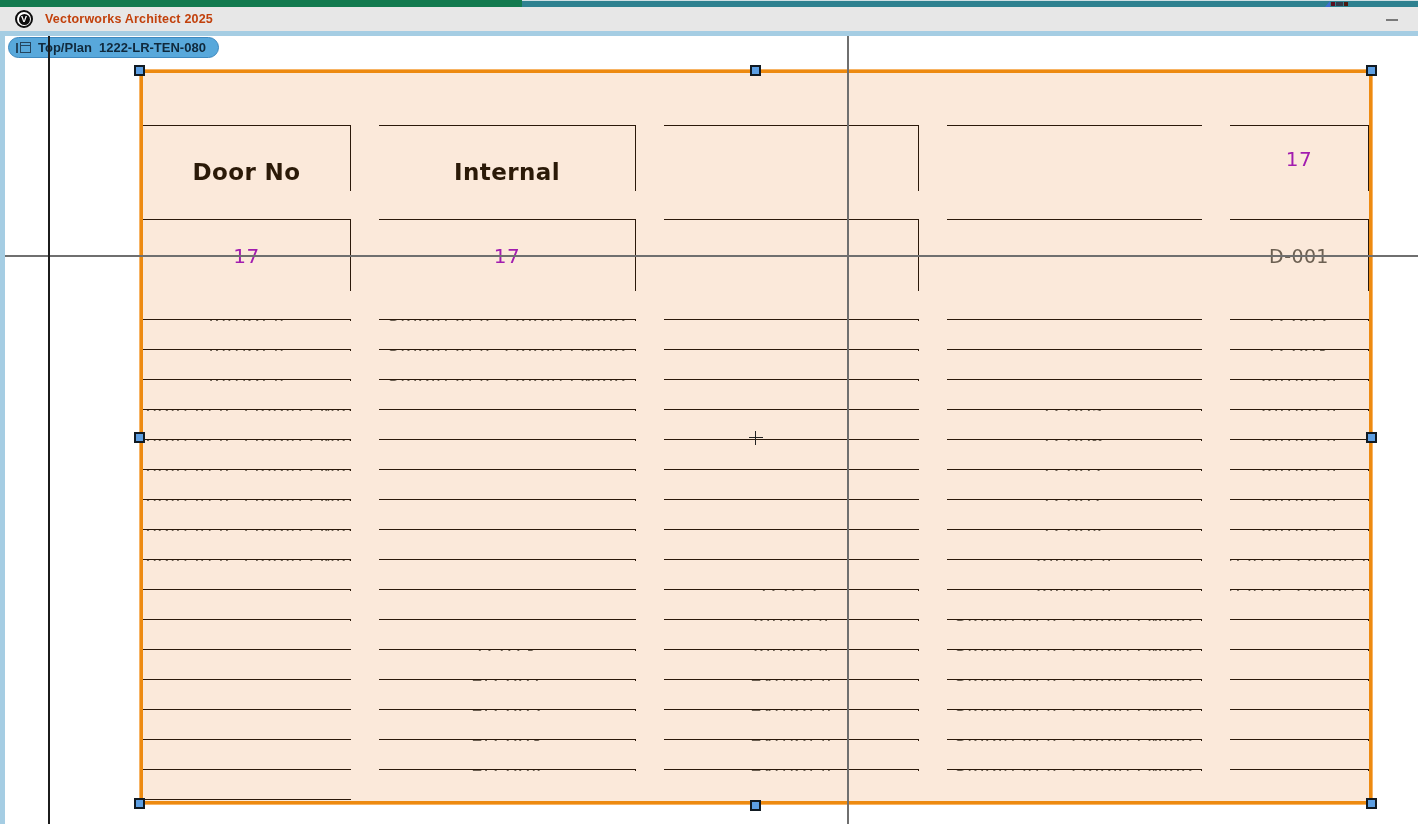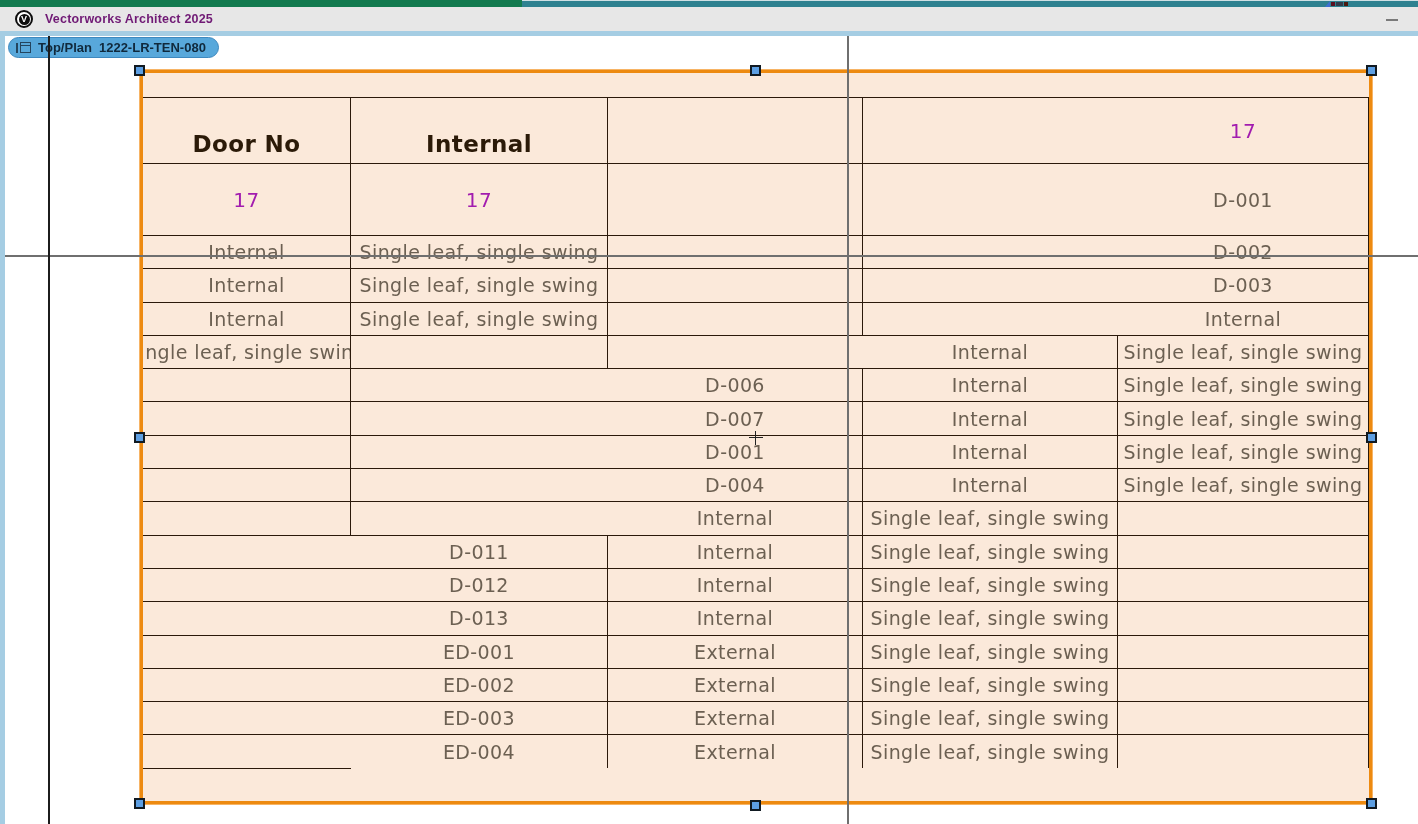--- a/index.html
+++ b/index.html
@@ -16,21 +16,21 @@
   .peek-icon .dotA { width:4px; height:4px; background:#5a1020; }
   .peek-icon .dotB { width:7px; height:4px; background:#333a4a; }
   .peek-icon .dotC { width:4px; height:4px; background:#4a1a10; }
 
   .titlebar { position:absolute; left:0; top:7px; width:1418px; height:24px; background:#E7E7E7;
               display:flex; align-items:center; z-index:10; }
   .vw-logo { width:18px; height:18px; margin-left:15px; border-radius:50%; background:#fff;
              border:2px solid #0d0d0d; display:flex; align-items:center; justify-content:center; }
   .vw-logo .inner { width:11px; height:11px; border-radius:50%; background:#0d0d0d; color:#fff;
                     font-size:9px; font-weight:bold; line-height:11px; text-align:center; }
-  .app-title { margin-left:12px; font-size:12.5px; font-weight:600; color:#701a75; letter-spacing:.2px; }
+  .app-title { margin-left:12px; font-size:12.5px; font-weight:600; color:#c2410c; letter-spacing:.2px; }
   .min-btn { position:absolute; right:18px; top:10px; width:14px; height:5px; cursor:default; }
   .min-btn .dash { width:12px; height:2px; background:#7a7a7a; margin-top:2px; }
 
   .frame-top  { position:absolute; left:0; top:31px; width:1418px; height:5px; background:#A5CDE3; z-index:9; }
   .frame-left { position:absolute; left:0; top:36px; width:5px;  height:788px; background:#A5CDE3; z-index:9; }
 
   
   .canvas { position:absolute; left:5px; top:36px; width:1413px; height:788px; background:#ffffff; }
 
   .vline-black { position:absolute; left:48px; top:36px; width:2px; height:788px; background:#1c1c1c; z-index:6; }
@@ -47,21 +47,21 @@
   .pill-icon .pane { width:11px; height:11px; border:1.5px solid #24455f; background:transparent; position:relative; }
   .pill-icon .pane::before { content:""; position:absolute; left:0; right:0; top:1.5px; height:1.5px; background:#24455f; }
 
   
   .ws-table { position:absolute; left:140px; top:70px; width:1232px; height:734px;
               background:#FBE9DA; border:3px solid #ED8A10; z-index:2;
               box-shadow:0 0 0 1px rgba(246,167,74,.85); }
   .ws-grid { display:grid; width:100%; height:100%;
              grid-template-columns:208px 257px 255px 255px 1fr;
              grid-template-rows:24px 66px 72px repeat(17, 1fr);
-             font-family:"DejaVu Sans", sans-serif; }
+             font-family:"DejaVu Sans", sans-serif;gap:28px; }
   .cell { display:flex; align-items:center; justify-content:center; overflow:hidden; }
   .cell.cr { border-right:1px solid #2B190A; }
   .cell.ct { border-top:1px solid #2B190A; }
   .band { grid-column:1 / -1; }
   .hcell { align-items:flex-end; padding-bottom:6px; font-size:23px; font-weight:bold;
            color:#2B1A08; letter-spacing:.4px; }
   .ccell { font-size:20px; color:#a21caf; letter-spacing:.5px; }
   .dcell { font-size:19px; color:#6C6052; letter-spacing:.4px; white-space:nowrap; }
 
   
@@ -147,20 +147,21 @@
     <div class="cell dcell cr ct">Internal</div>
     <div class="cell dcell cr ct">Single leaf, single swing</div>
     <div class="cell dcell cr ct"></div>
     <div class="cell dcell ct"></div>
 
     <div class="cell dcell cr ct">Internal</div>
     <div class="cell dcell cr ct">Single leaf, single swing</div>
     <div class="cell dcell cr ct"></div>
     <div class="cell dcell ct"></div>
 
+    <div class="cell dcell cr ct">D-005</div>
     <div class="cell dcell cr ct">Internal</div>
     <div class="cell dcell cr ct">Single leaf, single swing</div>
     <div class="cell dcell cr ct"></div>
     <div class="cell dcell ct"></div>
 
     <div class="cell dcell cr ct">D-006</div>
     <div class="cell dcell cr ct">Internal</div>
     <div class="cell dcell cr ct">Single leaf, single swing</div>
     <div class="cell dcell cr ct"></div>
     <div class="cell dcell ct"></div>
@@ -187,21 +188,20 @@
     <div class="cell dcell cr ct">Single leaf, single swing</div>
     <div class="cell dcell cr ct"></div>
     <div class="cell dcell ct"></div>
 
     <div class="cell dcell cr ct">D-011</div>
     <div class="cell dcell cr ct">Internal</div>
     <div class="cell dcell cr ct">Single leaf, single swing</div>
     <div class="cell dcell cr ct"></div>
     <div class="cell dcell ct"></div>
 
-    <div class="cell dcell cr ct">D-012</div>
     <div class="cell dcell cr ct">Internal</div>
     <div class="cell dcell cr ct">Single leaf, single swing</div>
     <div class="cell dcell cr ct"></div>
     <div class="cell dcell ct"></div>
 
     <div class="cell dcell cr ct">D-013</div>
     <div class="cell dcell cr ct">Internal</div>
     <div class="cell dcell cr ct">Single leaf, single swing</div>
     <div class="cell dcell cr ct"></div>
     <div class="cell dcell ct"></div>

